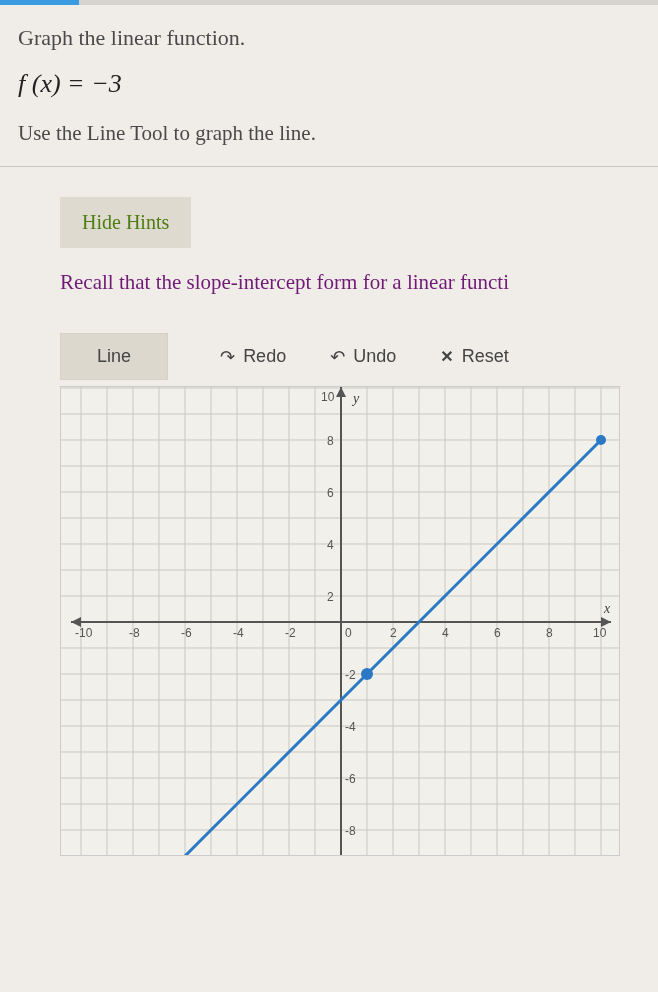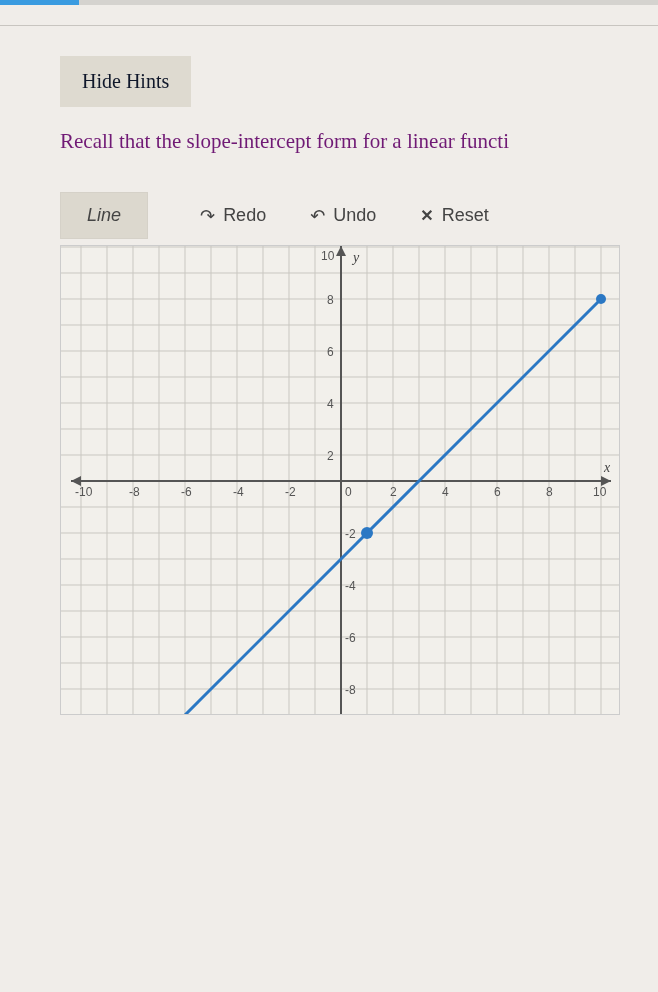--- a/index.html
+++ b/index.html
@@ -56,21 +56,21 @@
     }
     .hints-section {
       margin-top: 30px;
       padding-left: 60px;
     }
     .hide-hints {
       display: inline-block;
       background: #dedad0;
       padding: 14px 22px;
       font-size: 20px;
-      color: #0f172a;
+      color: #4d7c0f;
       border: none;
       cursor: pointer;
       font-family: inherit;
     }
     .hint-text {
       margin-top: 22px;
       font-size: 21px;
       color: #701a75;
       white-space: nowrap;
       overflow: hidden;
@@ -92,22 +92,21 @@
       color: #444;
       cursor: pointer;
       font-family: Arial, sans-serif;
       display: flex;
       align-items: center;
       gap: 8px;
     }
     .tool-btn.line {
       background: #dcd8ce;
       margin-right: 30px;
-      padding: 12px 26px;
-      font-style: italic;
+      padding: 12px 36px;
     }
     .tool-btn.plain {
       background: transparent;
       border: none;
     }
     .icon-arrow-left::before {
       content: "↶";
       font-size: 18px;
     }
     .icon-arrow-right::before {
@@ -144,20 +143,25 @@
       font-size: 14px;
       fill: #444;
     }
   </style>
 </head>
 <body>
 
 <div class="container">
   <div class="progress-bar">
     <div class="progress-fill"></div>
+  </div>
+  <div class="content">
+    <p class="instruction-1">Graph the linear function.</p>
+    <p class="equation">f (x) = −3</p>
+    <p class="instruction-2">Use the Line Tool to graph the line.</p>
   </div>
   <hr class="divider">
 
   <div class="hints-section">
     <button class="hide-hints">Hide Hints</button>
     <p class="hint-text">Recall that the slope-intercept form for a linear functi</p>
   </div>
 
   <div class="graph-wrapper">
     <div class="toolbar">

